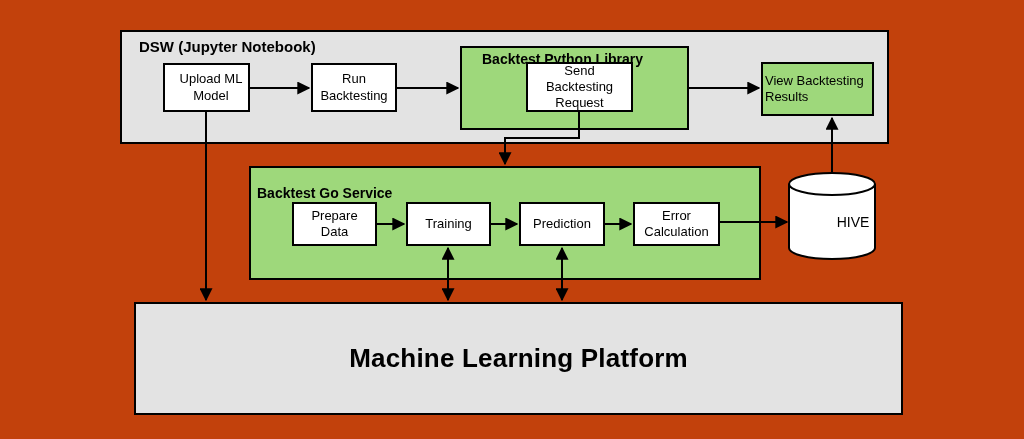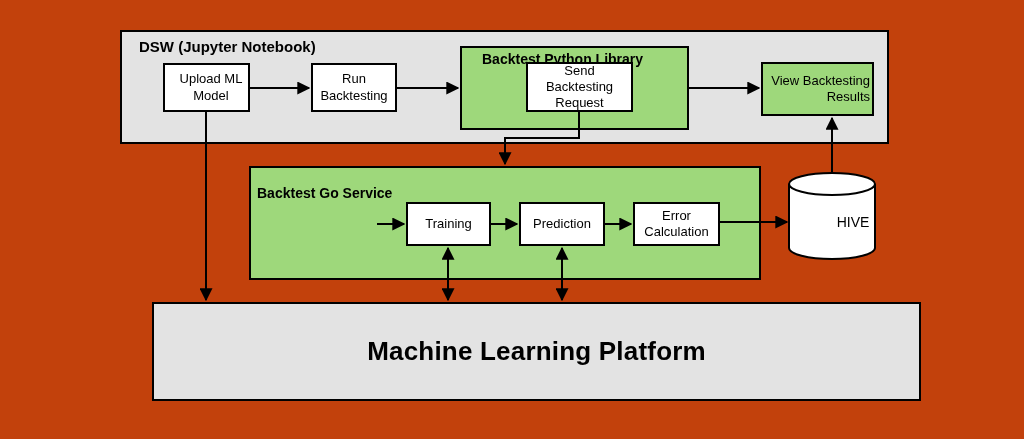--- a/index.html
+++ b/index.html
@@ -25,21 +25,21 @@
     position:absolute;font-weight:bold;font-size:15px;white-space:nowrap;
   }
   .green-title{font-size:14px;}
   .node{
     background:var(--node-bg);border:2px solid var(--border);
     display:flex;align-items:center;justify-content:center;text-align:center;
     font-size:13px;line-height:1.25;padding:2px;
   }
   .node-green{
     background:var(--green);border:2px solid var(--border);
-    display:flex;align-items:center;justify-content:center;text-align:right;
+    display:flex;align-items:center;justify-content:center;text-align:left;
     font-size:13px;line-height:1.25;padding:2px;
   }
   .ml-title{
     position:absolute;left:0;top:0;width:100%;height:100%;
     display:flex;align-items:center;justify-content:center;
     font-weight:bold;font-size:26px;letter-spacing:0.2px;
   }
   .hive-label{
     position:absolute;text-align:center;font-size:14px;z-index:6;
   }
@@ -50,21 +50,21 @@
 </style>
 </head>
 <body>
 
 <div class="canvas">
 
   <div class="abs container-gray" style="left:120px;top:30px;width:769px;height:114px;">
     <div class="container-title" style="left:17px;top:6px;">DSW (Jupyter Notebook)</div>
   </div>
 
-  <div class="abs container-gray" style="left:152px;top:302px;width:769px;height:99px;padding-left:26px;">
+  <div class="abs container-gray" style="left:134px;top:302px;width:769px;height:113px;padding-left:26px;">
     <div class="ml-title">Machine Learning Platform</div>
   </div>
 
   <div class="abs container-green" style="left:460px;top:46px;width:229px;height:84px;">
     <div class="container-title green-title" style="left:20px;top:3px;">Backtest Python Library</div>
   </div>
 
   <div class="abs container-green" style="left:249px;top:166px;width:512px;height:114px;">
     <div class="container-title green-title" style="left:6px;top:5px;margin-top:12px;">Backtest Go Service</div>
   </div>
@@ -78,20 +78,23 @@
   </div>
 
   <div class="abs node" style="left:526px;top:62px;width:107px;height:50px;">
     <span>Send Backtesting Request</span>
   </div>
 
   <div class="abs node-green" style="left:761px;top:62px;width:113px;height:54px;">
     <span>View Backtesting Results</span>
   </div>
 
+  <div class="abs node" style="left:292px;top:202px;width:85px;height:44px;">
+    <span>Prepare Data</span>
+  </div>
 
   <div class="abs node" style="left:406px;top:202px;width:85px;height:44px;">
     <span>Training</span>
   </div>
 
   <div class="abs node" style="left:519px;top:202px;width:86px;height:44px;">
     <span>Prediction</span>
   </div>
 
   <div class="abs node" style="left:633px;top:202px;width:87px;height:44px;">

